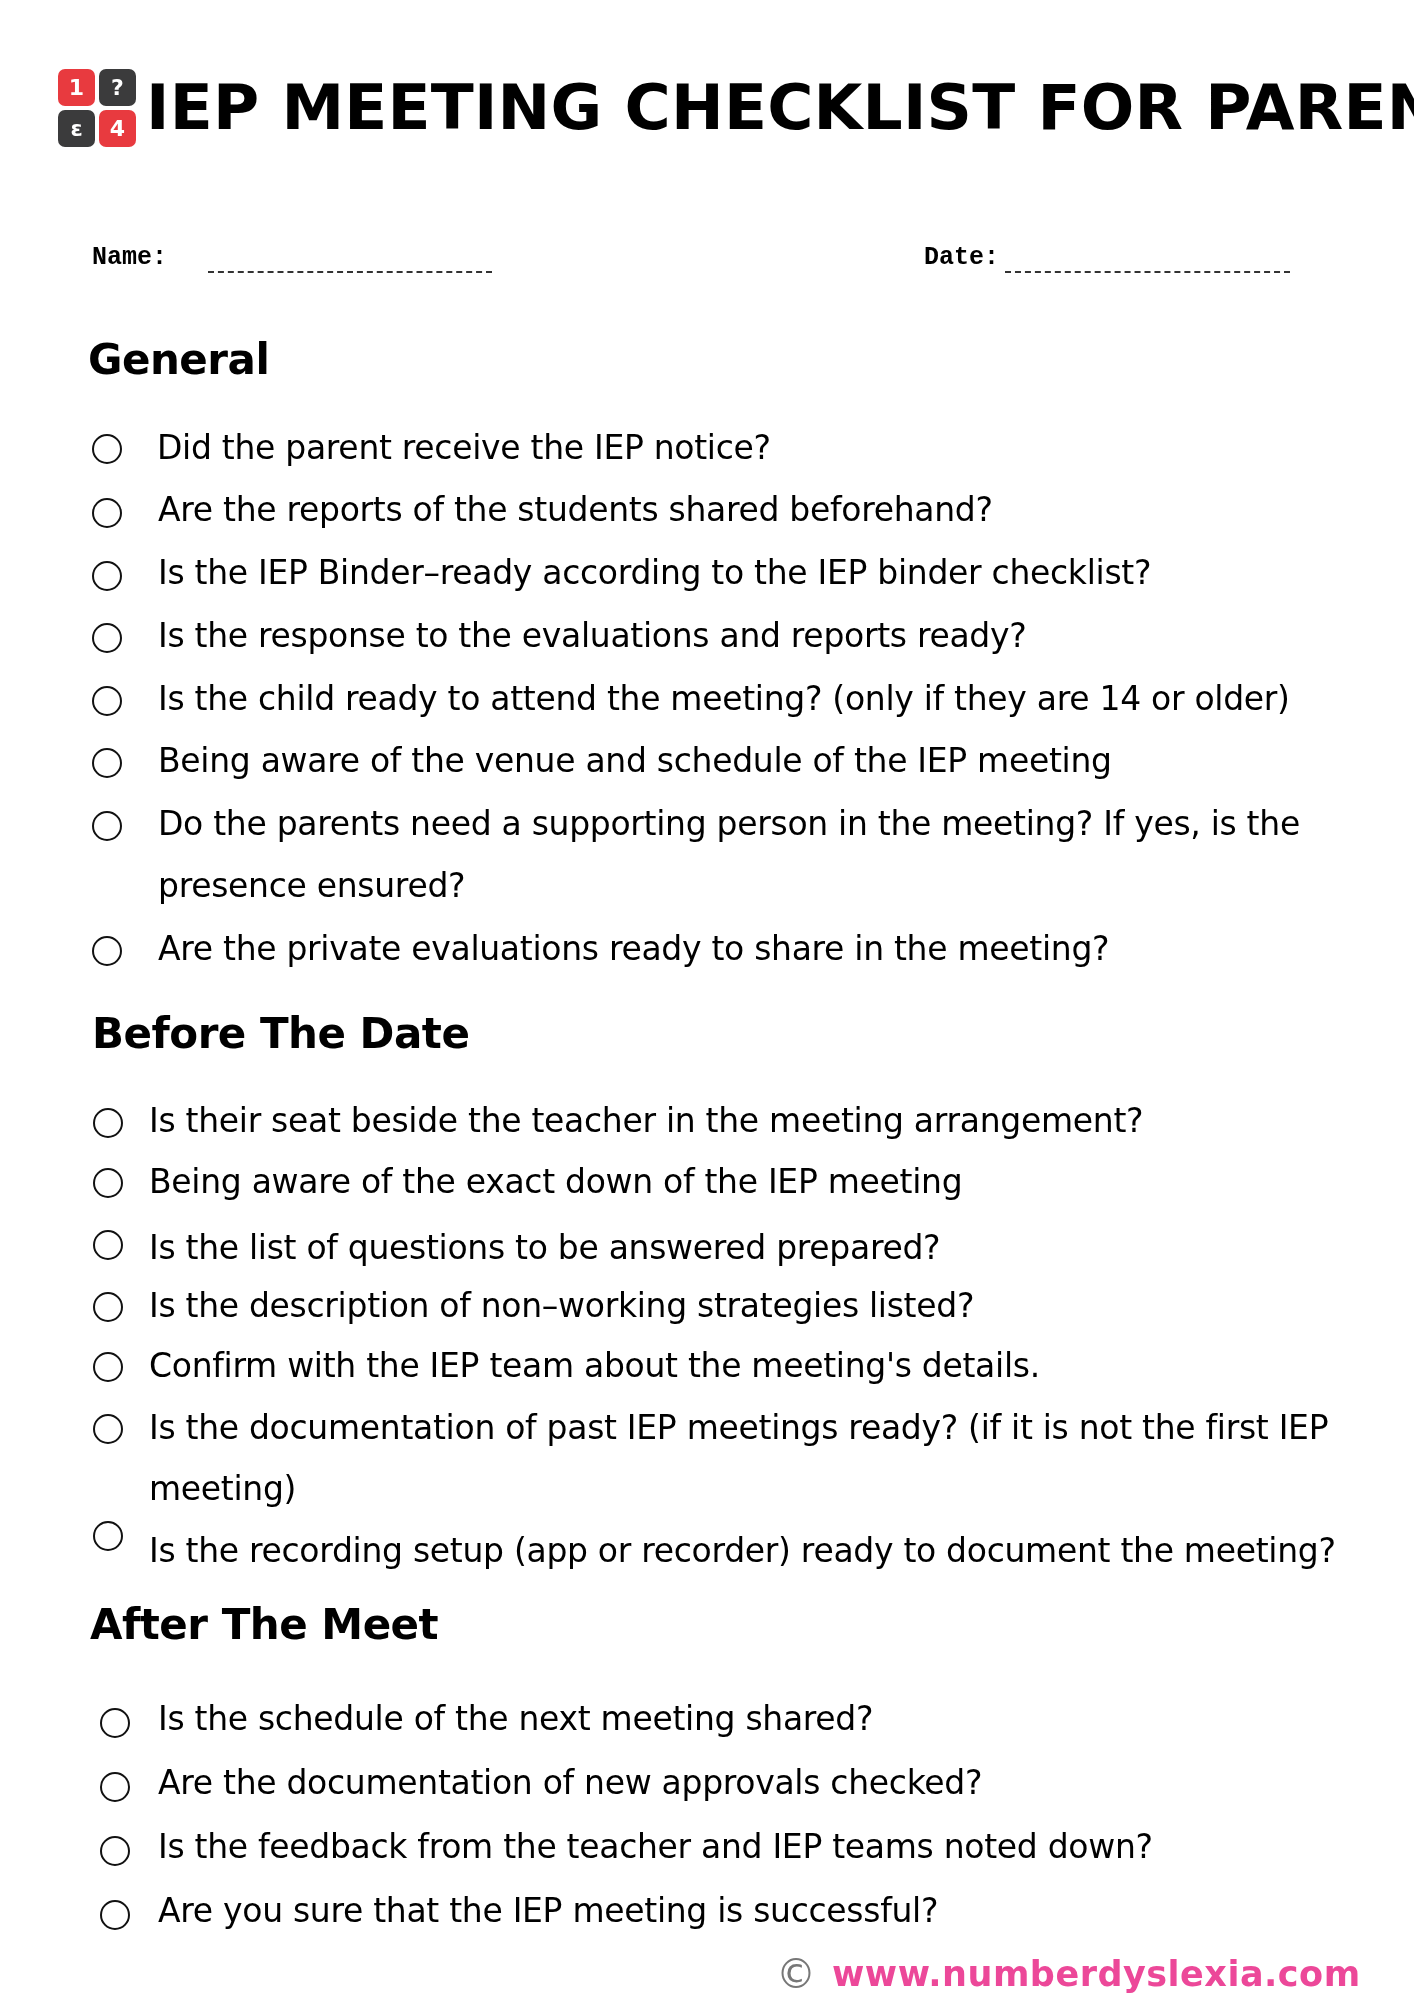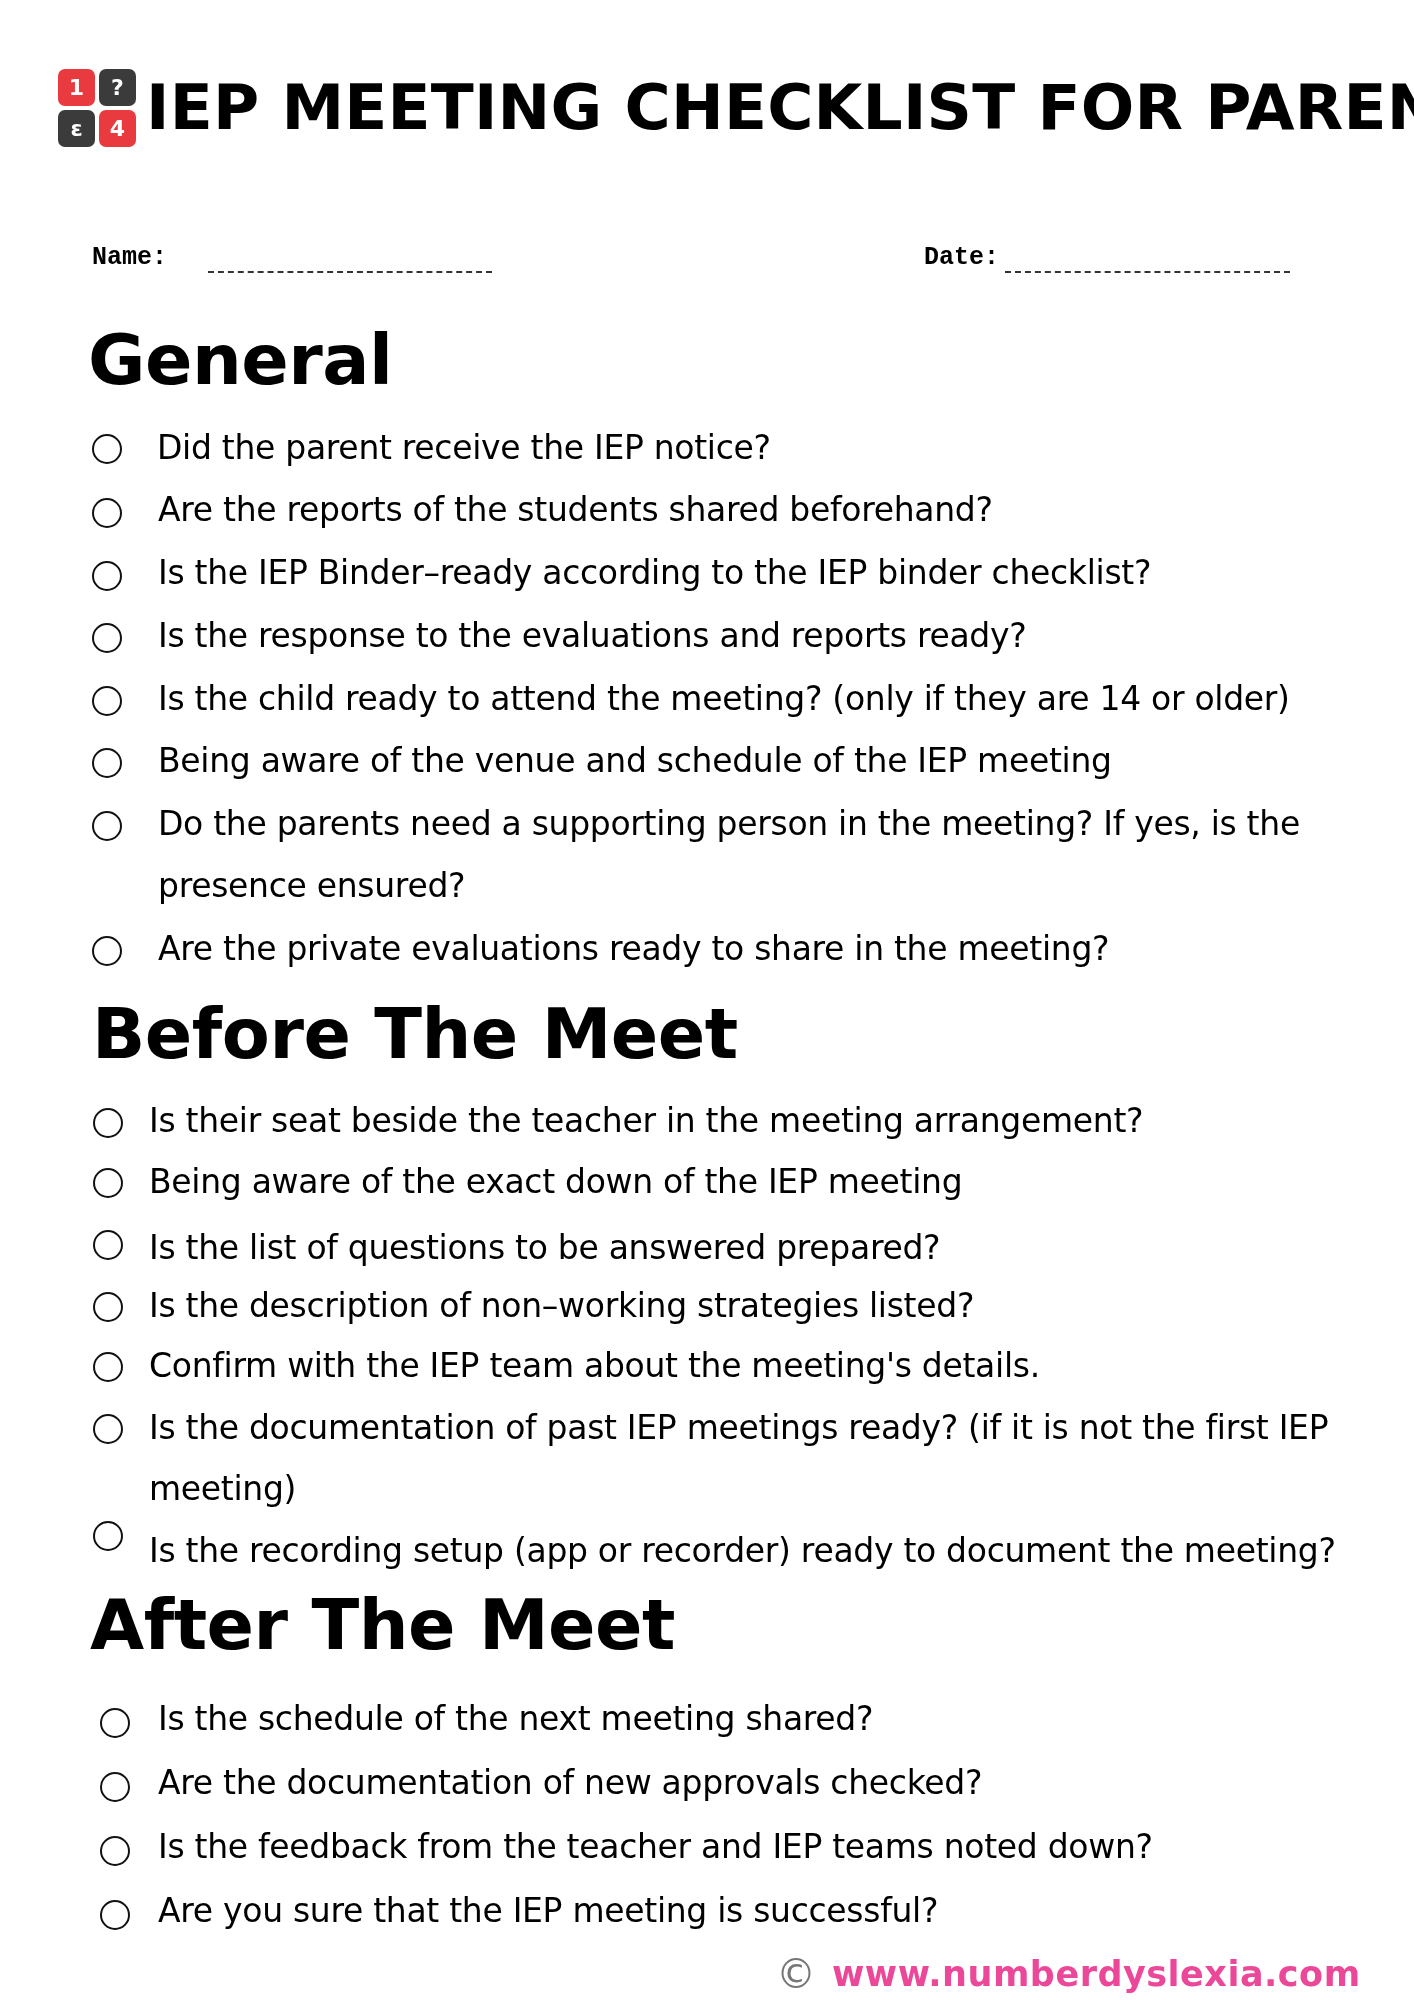--- a/index.html
+++ b/index.html
@@ -24,21 +24,21 @@
   }
   .field-label {
     position: absolute; top: 243px; font-family: Liberation Mono, monospace;
     font-weight: bold; font-size: 25px; line-height: 30px;
   }
   .field-line {
     position: absolute; top: 271px; height: 0; border-bottom: 2px dashed #333;
   }
   .section-heading {
     position: absolute; font-family: "DejaVu Sans", sans-serif; font-weight: bold;
-    font-size: 70px; line-height: 64px; white-space: nowrap; letter-spacing: -0.5px; text-align: center;
+    font-size: 42px; line-height: 64px; white-space: nowrap; letter-spacing: -0.5px; text-align: center;
   }
   .item {
     position: absolute; font-family: "DejaVu Sans", sans-serif; font-size: 33px;
     line-height: 62px; white-space: nowrap; letter-spacing: -0.3px;
   }
   .checkbox {
     position: absolute; width: 30px; height: 30px; border: 2.5px solid #111;
     border-radius: 50%; box-sizing: border-box; cursor: pointer;
   }
   .footer {
@@ -85,21 +85,21 @@
 <div class="checkbox" style="left:92px; top:748px;"></div>
 <div class="item" style="left:158px; top:730px;">Being aware of the venue and  schedule of the IEP meeting</div>
 
 <div class="checkbox" style="left:92px; top:811px;"></div>
 <div class="item" style="left:158px; top:793px;">Do the parents need a supporting person in the meeting? If yes, is the</div>
 <div class="item" style="left:158px; top:855px;">presence ensured?</div>
 
 <div class="checkbox" style="left:92px; top:936px;"></div>
 <div class="item" style="left:158px; top:918px;">Are the private evaluations ready to share in the meeting?</div>
 
-<div class="section-heading" style="left:92px; top:1002px;">Before The Meet</div>
+<div class="section-heading" style="left:92px; top:1002px;">Before The Date</div>
 
 <div class="checkbox" style="left:93px; top:1108px;"></div>
 <div class="item" style="left:149px; top:1090px;">Is their seat beside the teacher in the meeting arrangement?</div>
 
 <div class="checkbox" style="left:93px; top:1168px;"></div>
 <div class="item" style="left:149px; top:1151px;">Being aware of the exact down of the IEP meeting</div>
 
 <div class="checkbox" style="left:93px; top:1230px;"></div>
 <div class="item" style="left:149px; top:1217px;">Is the list of questions to be answered prepared?</div>
 

